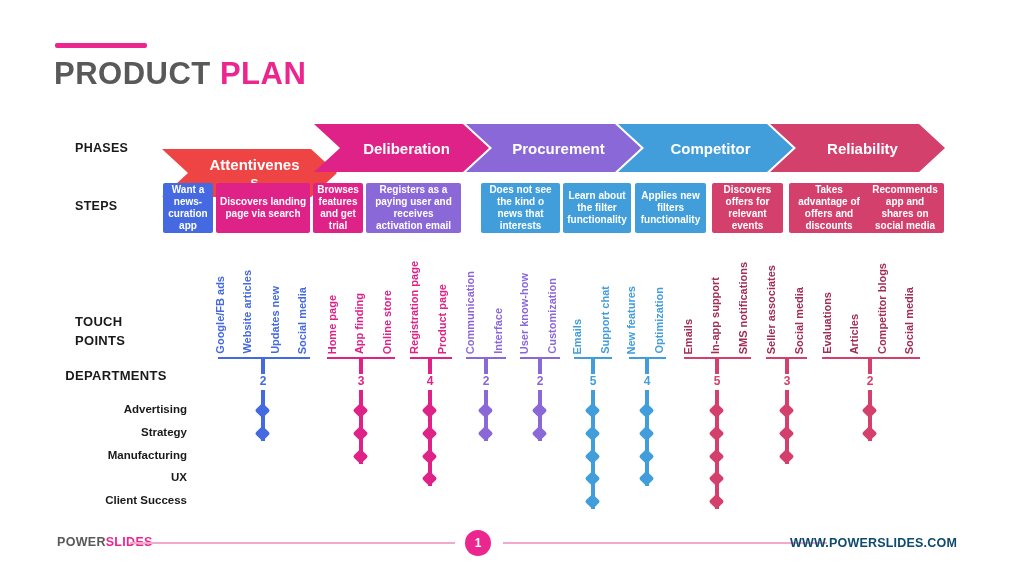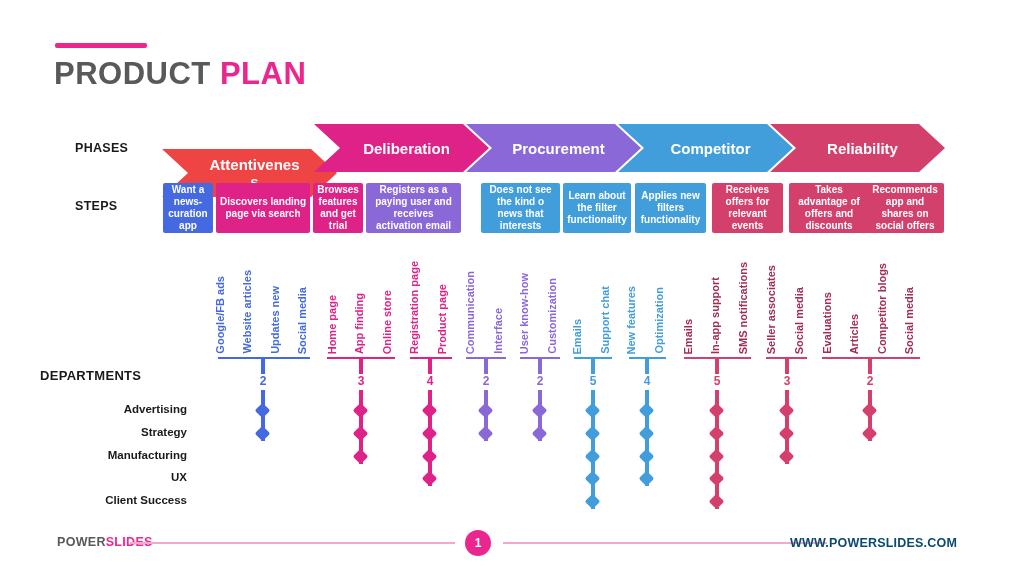--- a/index.html
+++ b/index.html
@@ -41,41 +41,42 @@
   
   .journey{position:absolute;left:0;top:250px;width:1024px;height:272px;}
   .tp-label{position:absolute;writing-mode:vertical-rl;transform:rotate(180deg);
             font-weight:bold;font-size:11px;white-space:nowrap;bottom:168px;}
   .tp-hline{position:absolute;top:107px;height:2px;}
   .tp-tick{position:absolute;top:109px;width:4px;height:15px;}
   .tp-num{position:absolute;top:124px;width:20px;text-align:center;font-weight:bold;font-size:12px;}
   .tp-vline{position:absolute;width:4px;}
   .tp-diamond{position:absolute;width:11px;height:11px;transform:rotate(45deg);border-radius:2px;}
   .dept-label{position:absolute;left:40px;width:147px;text-align:right;font-weight:bold;font-size:11.5px;color:#1a1a1a;}
-  .departments-label{position:absolute;left:40px;width:152px;top:118px;text-align:left;
+  .departments-label{position:absolute;left:40px;width:152px;top:118px;text-align:center;
                      font-weight:bold;font-size:13px;color:#1a1a1a;letter-spacing:.3px;}
   
   .footer-brand{position:absolute;left:57px;top:535px;font-weight:bold;font-size:12.5px;letter-spacing:.3px;white-space:nowrap;}
   .footer-line{position:absolute;top:542px;height:2px;}
   .footer-line.left{left:130px;width:325px;}
   .footer-line.right{left:503px;width:324px;}
   .page-circle{position:absolute;left:465px;top:530px;width:26px;height:26px;border-radius:50%;
                display:flex;align-items:center;justify-content:center;color:#fff;font-weight:bold;font-size:12px;}
   .footer-url{position:absolute;right:67px;top:536px;font-weight:bold;font-size:12.5px;text-decoration:none;letter-spacing:.2px;}
 </style>
 </head>
 <body>
 
 <div class="slide">
 
   <div class="accent-bar" style="background: rgb(236, 38, 143);"></div>
   <h1 class="title" style="margin: 0px; color: rgb(89, 89, 89);"><span>PRODUCT</span> <span class="title-plan" style="color: rgb(236, 38, 143);">PLAN</span></h1>
 
   <div class="row-label phases-label">PHASES</div>
   <div class="row-label steps-label">STEPS</div>
+  <div class="row-label touchpoints-label">TOUCH POINTS</div>
 
   <div>
     <div class="chevron" style="background: #ef4444; margin-top: 25px;">
         <span class="chevron-label">Attentiveness</span>
       </div>
     <div class="chevron" style="background: rgb(223, 34, 136);">
         <span class="chevron-label">Deliberation</span>
       </div>
     <div class="chevron" style="background: rgb(139, 104, 216);">
         <span class="chevron-label">Procurement</span>
@@ -89,23 +90,23 @@
   </div>
 
   <div>
     <div class="step" style="background: rgb(68, 105, 224);">Want a news-curation app</div>
     <div class="step" style="background: rgb(223, 34, 136);">Discovers landing page via search</div>
     <div class="step" style="background: rgb(223, 34, 136);">Browses features and get trial</div>
     <div class="step" style="background: rgb(139, 104, 216);">Registers as a paying user and receives activation email</div>
     <div class="step" style="background: rgb(66, 158, 218);">Does not see the kind o news that interests</div>
     <div class="step" style="background: rgb(66, 158, 218);">Learn about the filter functionality</div>
     <div class="step" style="background: rgb(66, 158, 218);">Applies new filters functionality</div>
-    <div class="step" style="background: rgb(212, 64, 108);">Receives offers for relevant events</div>
+    <div class="step" style="background: rgb(212, 64, 108);">Discovers offers for relevant events</div>
     <div class="step" style="background: rgb(212, 64, 108);">Takes advantage of offers and discounts</div>
-    <div class="step" style="background: rgb(212, 64, 108);">Recommends app and shares on social offers</div>
+    <div class="step" style="background: rgb(212, 64, 108);">Recommends app and shares on social media</div>
   </div>
 
   <div class="journey" id="journey">
     <div class="departments-label">DEPARTMENTS</div>
   <div class="tp-hline" style="left: 218px; width: 92px; background: rgb(68, 105, 224);"></div>
       <div class="tp-tick" style="left: 261px; background: rgb(68, 105, 224);"></div>
       <div class="tp-num" style="left: 253px; color: rgb(68, 105, 224);">2</div>
       <div class="tp-vline" style="left: 261px; top: 140px; height: 51px; background: rgb(68, 105, 224);"></div>
       <div class="tp-label" style="left: 213.75px; color: rgb(68, 105, 224);">Google/FB ads</div>
       <div class="tp-label" style="left: 241.25px; color: rgb(68, 105, 224);">Website articles</div>

